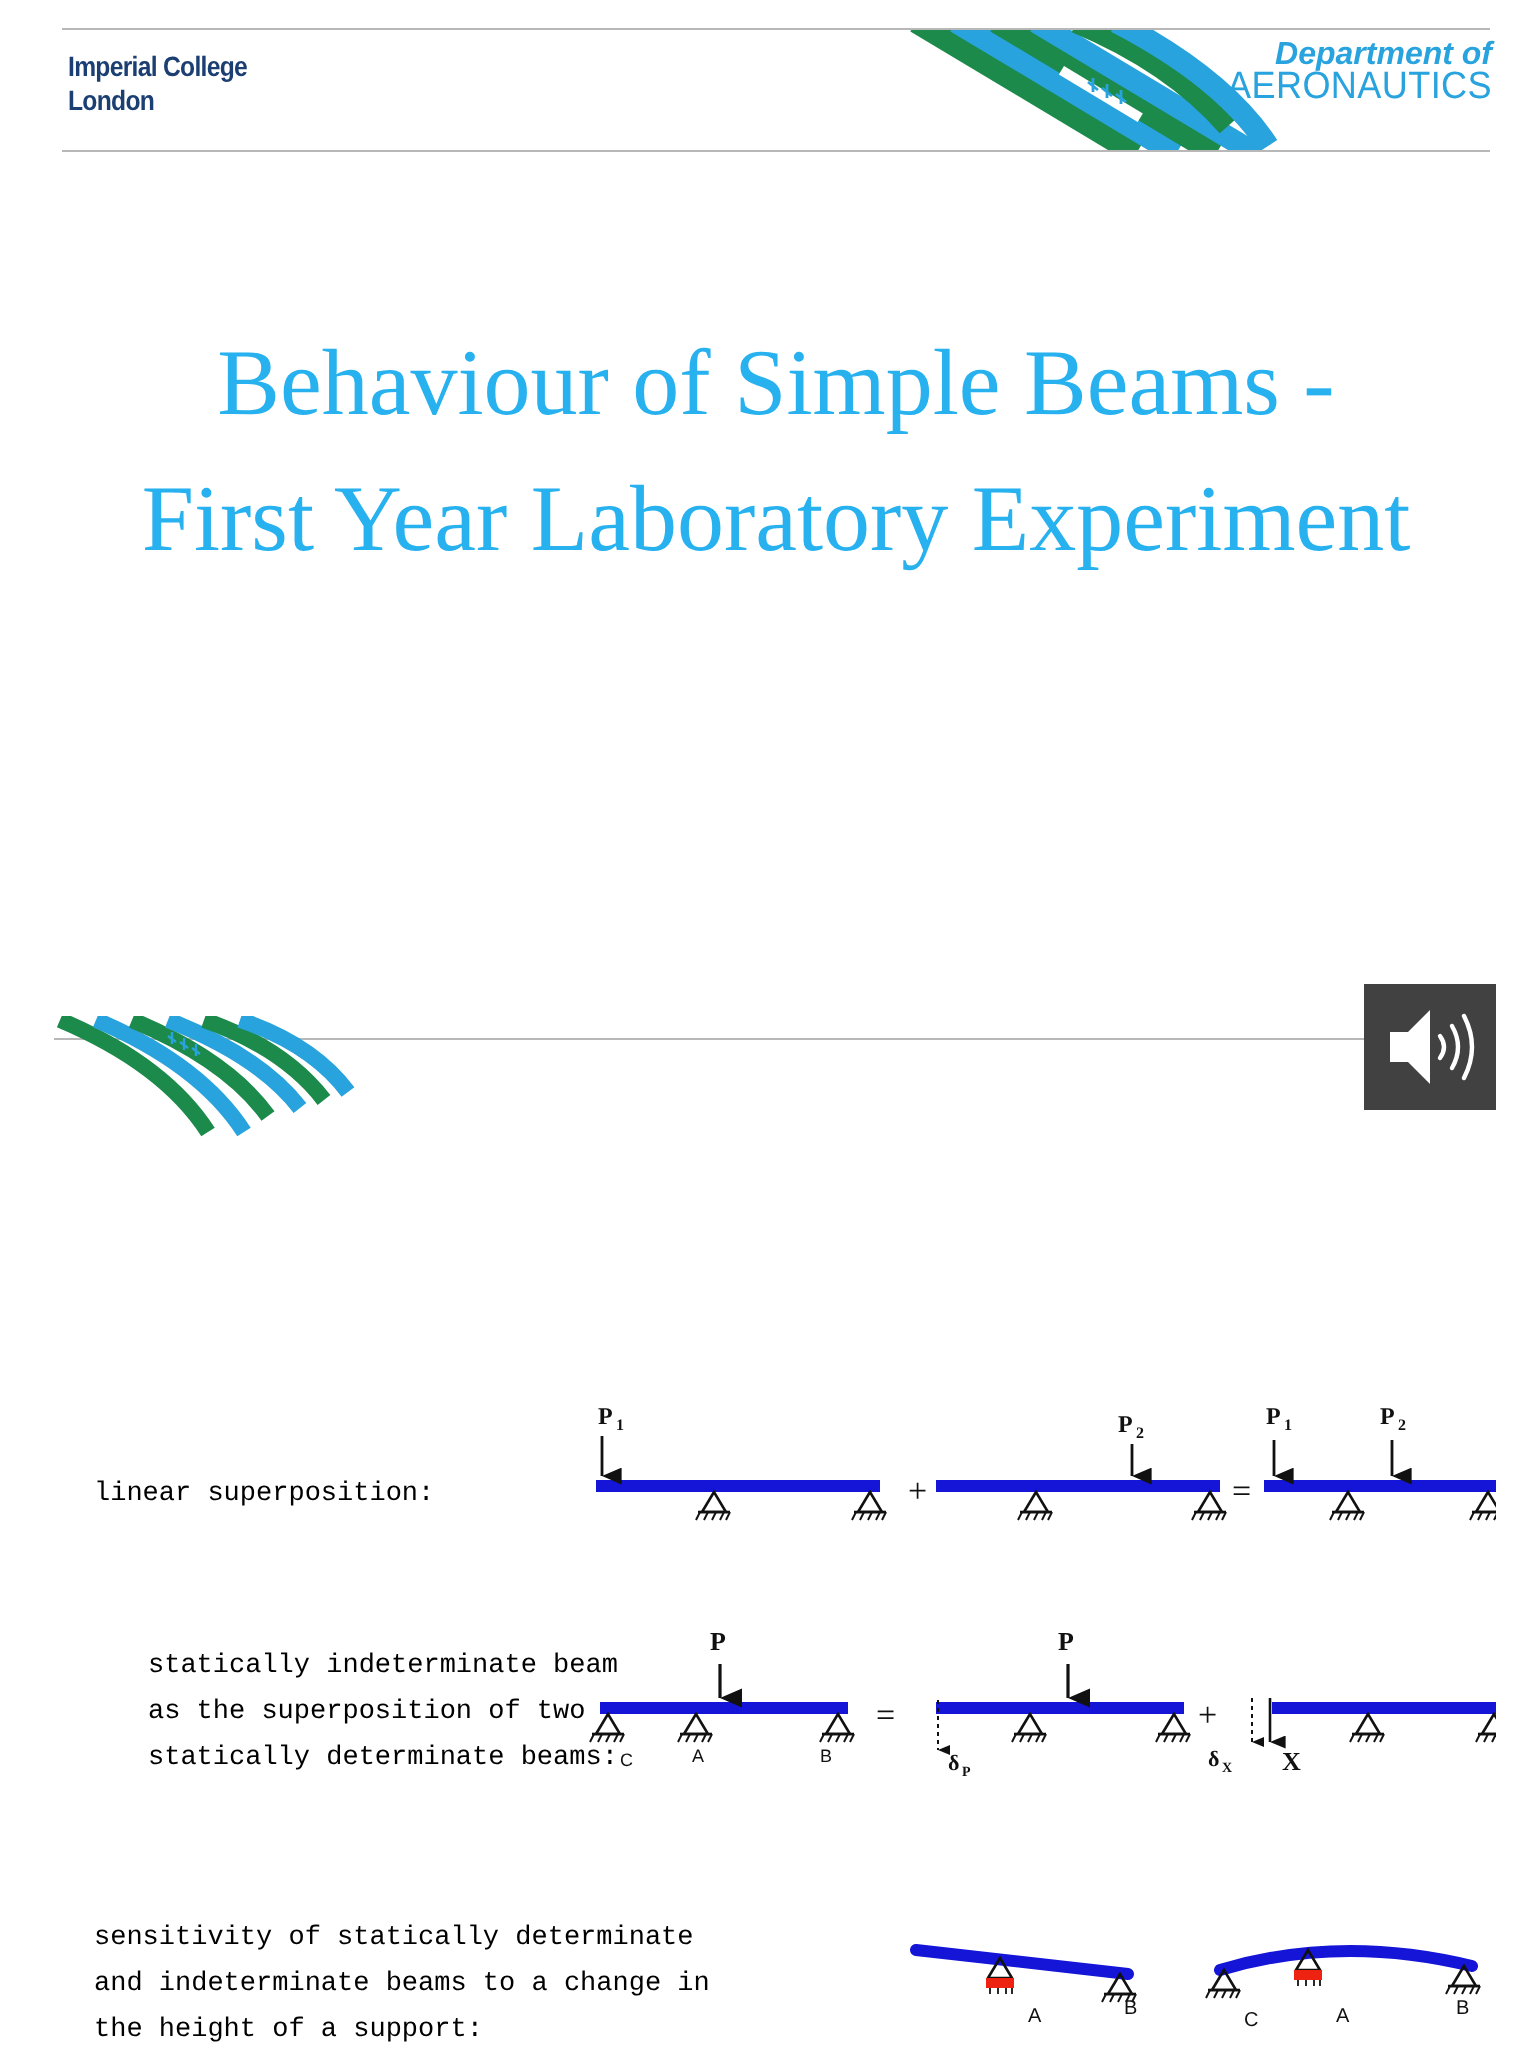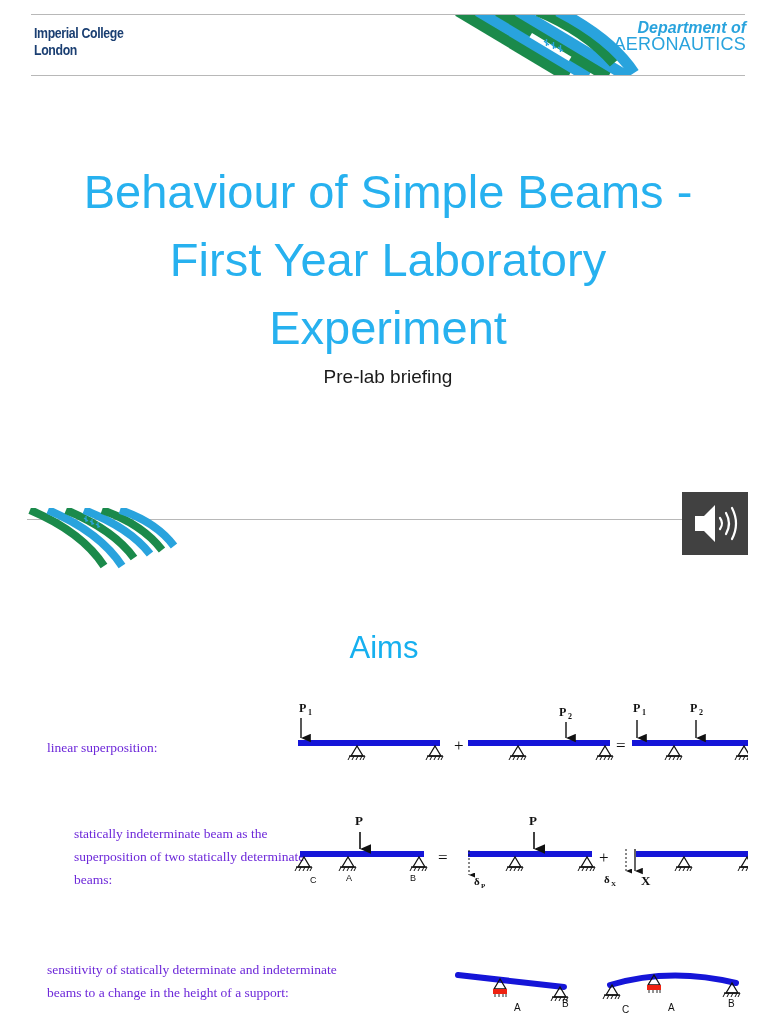--- a/index.html
+++ b/index.html
@@ -78,21 +78,21 @@
     transform: scaleX(0.95);
     transform-origin: right top;
   }
 
   #slide-title-heading {
     position: absolute;
     left: 64px;
     top: 158px;
     width: 640px;
     text-align: center;
-    font-family: Liberation Sans, sans-serif;
+    font-family: Liberation Serif, serif;
     font-size: 47px;
     line-height: 68px;
     color: #27b1ef;
   }
   #slide-subtitle {
     position: absolute;
     left: 64px;
     top: 366px;
     width: 640px;
     text-align: center;
@@ -144,24 +144,24 @@
     color: #16b0ef;
     font-family: "Liberation Sans", sans-serif;
     font-size: 31px;
   }
 
   .aim-row { position: absolute; left: 0; width: 768px; }
   .aim-text {
     position: absolute;
     left: 47px;
     width: 250px;
-    font-family: Liberation Serif, serif;
+    font-family: Liberation Mono, monospace;
     font-size: 13.5px;
     line-height: 23px;
-    color: #6d28d9;
+    color: #000000;
   }
   .aim-figure { position: absolute; }
 
   #row1 { top: 133px; height: 90px; }
   #row1 .aim-text { top: 43px; }
   #row1 .aim-figure { left: 286px; top: 0px; }
 
   #row2 { top: 245px; height: 105px; }
   #row2 .aim-text { top: 17px; margin-left: 27px; }
   #row2 .aim-figure { left: 286px; top: 0px; }
@@ -204,21 +204,20 @@
         <path d="M 122 32 l 5 4 M 124.5 30 l 0 7"></path>
       </g>
     </svg>
     <div id="aero-dept">
       <div class="dept-of">Department of</div>
       <div class="aero-word">AERONAUTICS</div>
     </div>
   </div>
 
   <div id="slide-title-heading">Behaviour of Simple Beams - First Year Laboratory Experiment</div>
-  <div id="slide-subtitle">Pre-lab briefing</div>
 </div>
 
 <div id="slide-divider"></div>
 
 <div id="bottom-aero-logo">
   <svg width="170" height="62" viewBox="0 0 170 62">
     <g fill="none" stroke-linecap="butt">
       <path d="M 8 2 Q 60 24 82 58" stroke="#1b8a4b" stroke-width="8"></path>
       <path d="M 26 2 Q 78 24 100 58" stroke="#29a3dd" stroke-width="8"></path>
       <path d="M 44 2 Q 92 22 112 50" stroke="#1b8a4b" stroke-width="8"></path>
@@ -240,21 +239,20 @@
     <g stroke="#ffffff" fill="none" stroke-width="2.2" stroke-linecap="round">
       <path d="M 38 26 Q 42 31.5 38 37"></path>
       <path d="M 44 21 Q 50 31.5 44 42"></path>
       <path d="M 50 16 Q 58 31.5 50 47"></path>
     </g>
   </svg>
 </div>
 
 <div id="slide-aims">
 
-  <div id="aims-heading">Aims</div>
 
   <div class="aim-row" id="row1">
     <div class="aim-text">linear superposition:</div>
     <div class="aim-figure">
       <svg width="462" height="90" viewBox="0 0 462 90">
         <defs>
           <marker id="ar" markerWidth="8" markerHeight="8" refX="3" refY="7" orient="auto">
             <path d="M 0 0 L 3 7 L 6 0 Z" fill="#111"></path>
           </marker>
         </defs>

